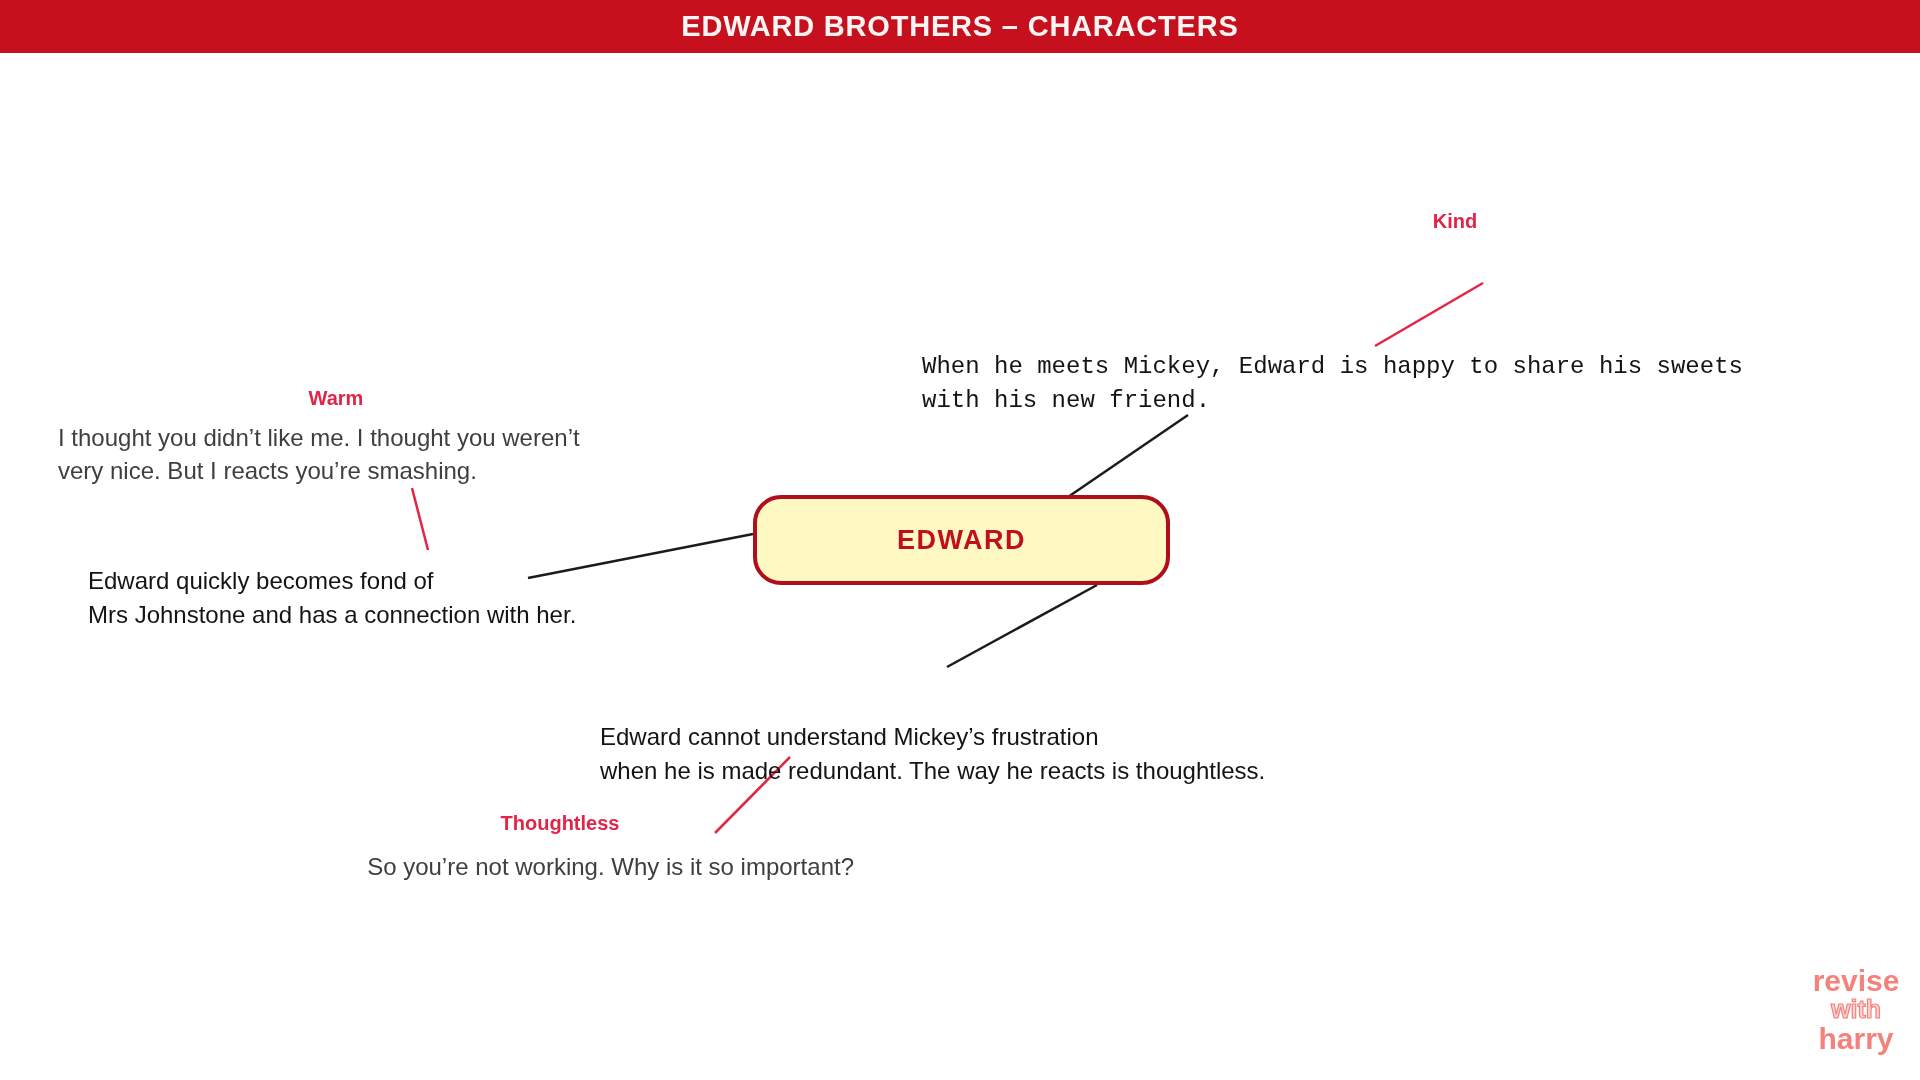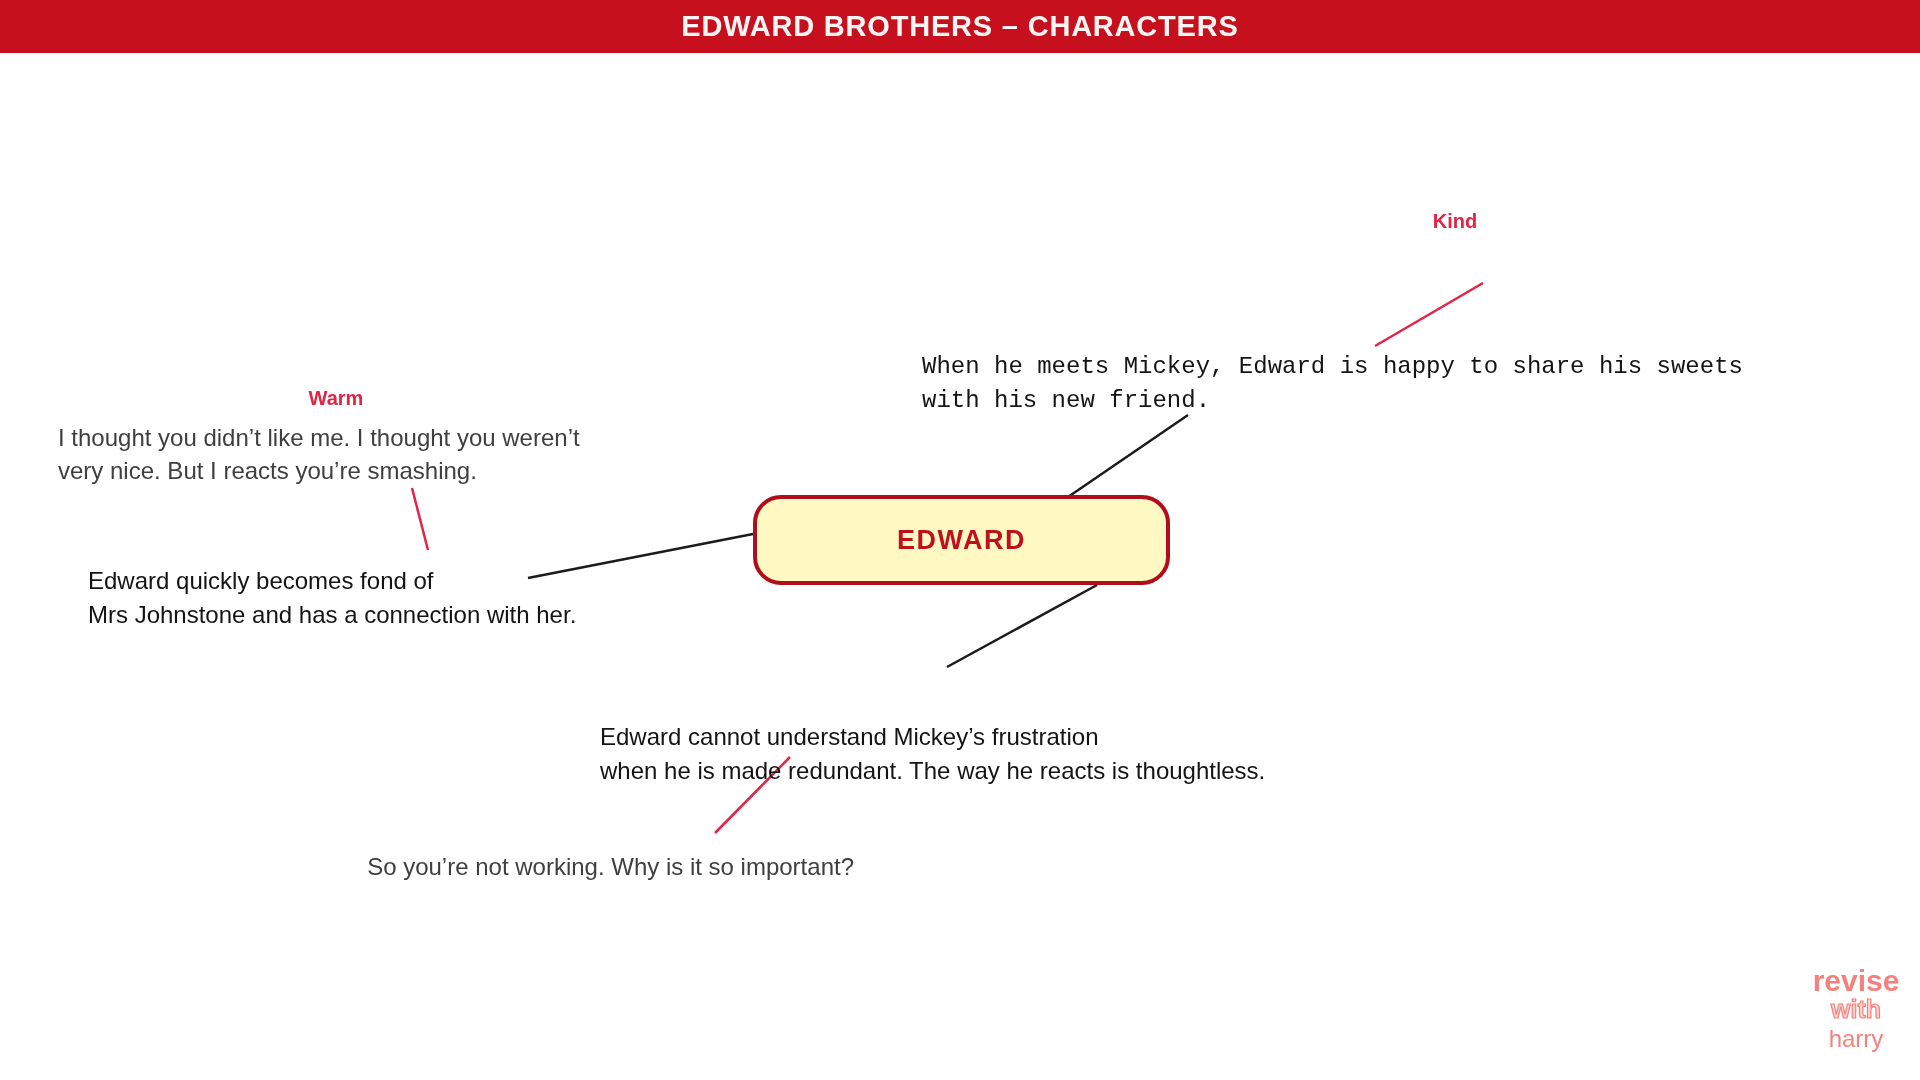--- a/index.html
+++ b/index.html
@@ -57,21 +57,21 @@
     color:#c0101e; font-size:27px; font-weight:800; letter-spacing:1.5px;
   }
 
   
   .logo { position:absolute; left:1796px; top:966px; width:120px; text-align:center; }
   .logo .l1 { color:#f4827c; font-size:30px; font-weight:800; line-height:30px; }
   .logo .l2 {
     color:#fbd5d3; -webkit-text-stroke:1.2px #f4827c;
     font-size:25px; font-weight:700; line-height:26px;
   }
-  .logo .l3 { color:#f4827c; font-size:24px; font-weight:400; line-height:34px; }
+  .logo .l3 { color:#f4827c; font-size:30px; font-weight:700; line-height:34px; }
 </style>
 </head>
 <body>
 
 <div class="stage">
 
   <div class="header">
     <div class="title">EDWARD BROTHERS – CHARACTERS</div>
   </div>
 
@@ -93,20 +93,21 @@
 very nice. But I reacts you’re smashing.</div>
   <div class="note note-mrs">Edward quickly becomes fond of
 Mrs Johnstone and has a connection with her.</div>
 
   <div class="character-box">
     <span class="name">EDWARD</span>
   </div>
 
   <div class="note note-redundancy">Edward cannot understand Mickey’s frustration
 when he is made redundant. The way he reacts is thoughtless.</div>
+  <div class="trait-label thoughtless-label">Thoughtless</div>
   <div class="quote thoughtless-quote">So you’re not working. Why is it so important?</div>
 
   <div class="logo">
     <div class="l1">revise</div>
     <div class="l2">with</div>
     <div class="l3">harry</div>
   </div>
 
 </div>
 

